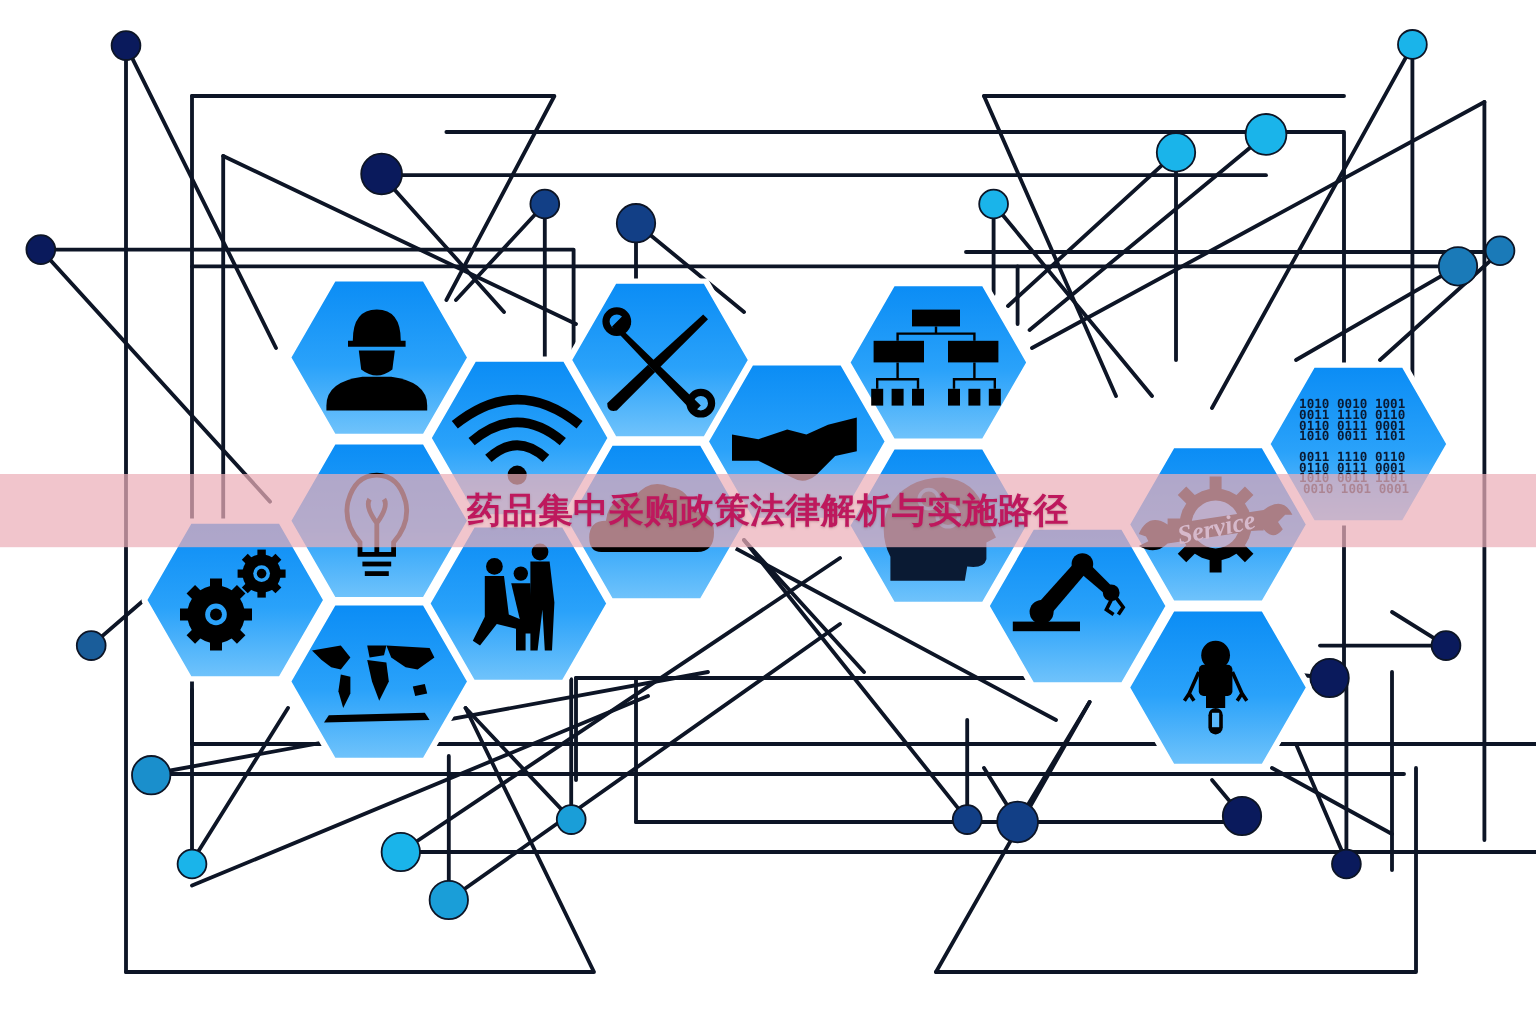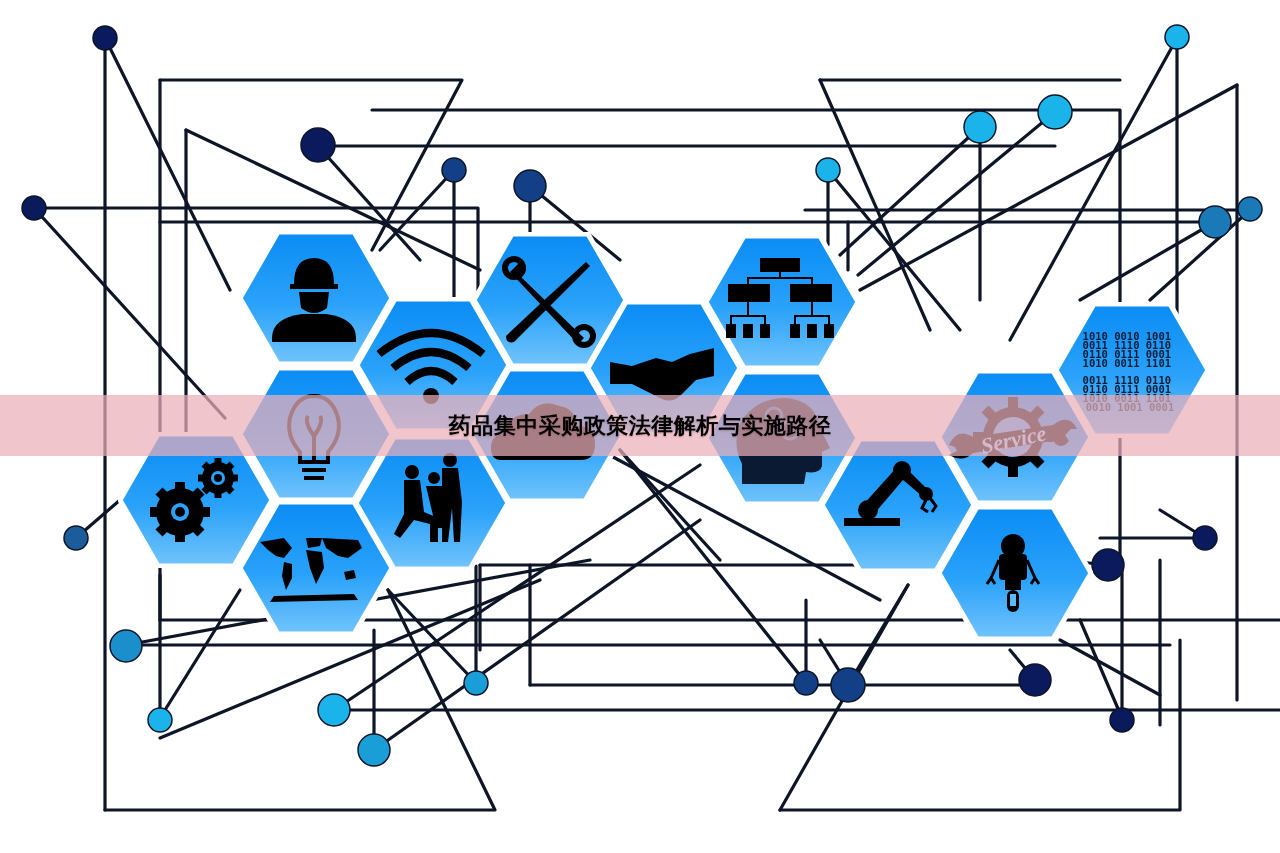--- a/index.html
+++ b/index.html
@@ -1,19 +1,19 @@
 <!DOCTYPE html>
 <html><head>
 <meta charset="utf-8">
 <style>
   html, body { margin:0; padding:0; }
   body { width:1280px; height:853px; background:#ffffff; position:relative; overflow:hidden; font-family:"DejaVu Sans", sans-serif; }
   #scene { position:absolute; left:0; top:0; width:1280px; height:853px; }
   .banner { position:absolute; left:0; top:395px; width:1280px; height:61px; background:rgba(235,175,185,0.72); display:flex; align-items:center; justify-content:center; }
-  .banner-title { color:#000000; font-weight:bold; font-size:22px; letter-spacing:0.5px; font-family:Liberation Sans, sans-serif; text-shadow:0 1px 2px rgba(120,60,70,0.35); }
+  .banner-title { color:#be185d; font-weight:bold; font-size:29px; letter-spacing:0.5px; font-family:Liberation Sans, sans-serif; text-shadow:0 1px 2px rgba(120,60,70,0.35); }
 </style>
 </head>
 <body>
 
 <svg id="scene" width="1280" height="853" viewBox="0 0 1280 853" xmlns="http://www.w3.org/2000/svg">
   <defs>
     <linearGradient id="hexgrad" x1="0" y1="0" x2="0" y2="1">
       <stop offset="0" stop-color="#0a8cf5"></stop>
       <stop offset="0.55" stop-color="#2aa2fa"></stop>
       <stop offset="1" stop-color="#72c4fb"></stop>

